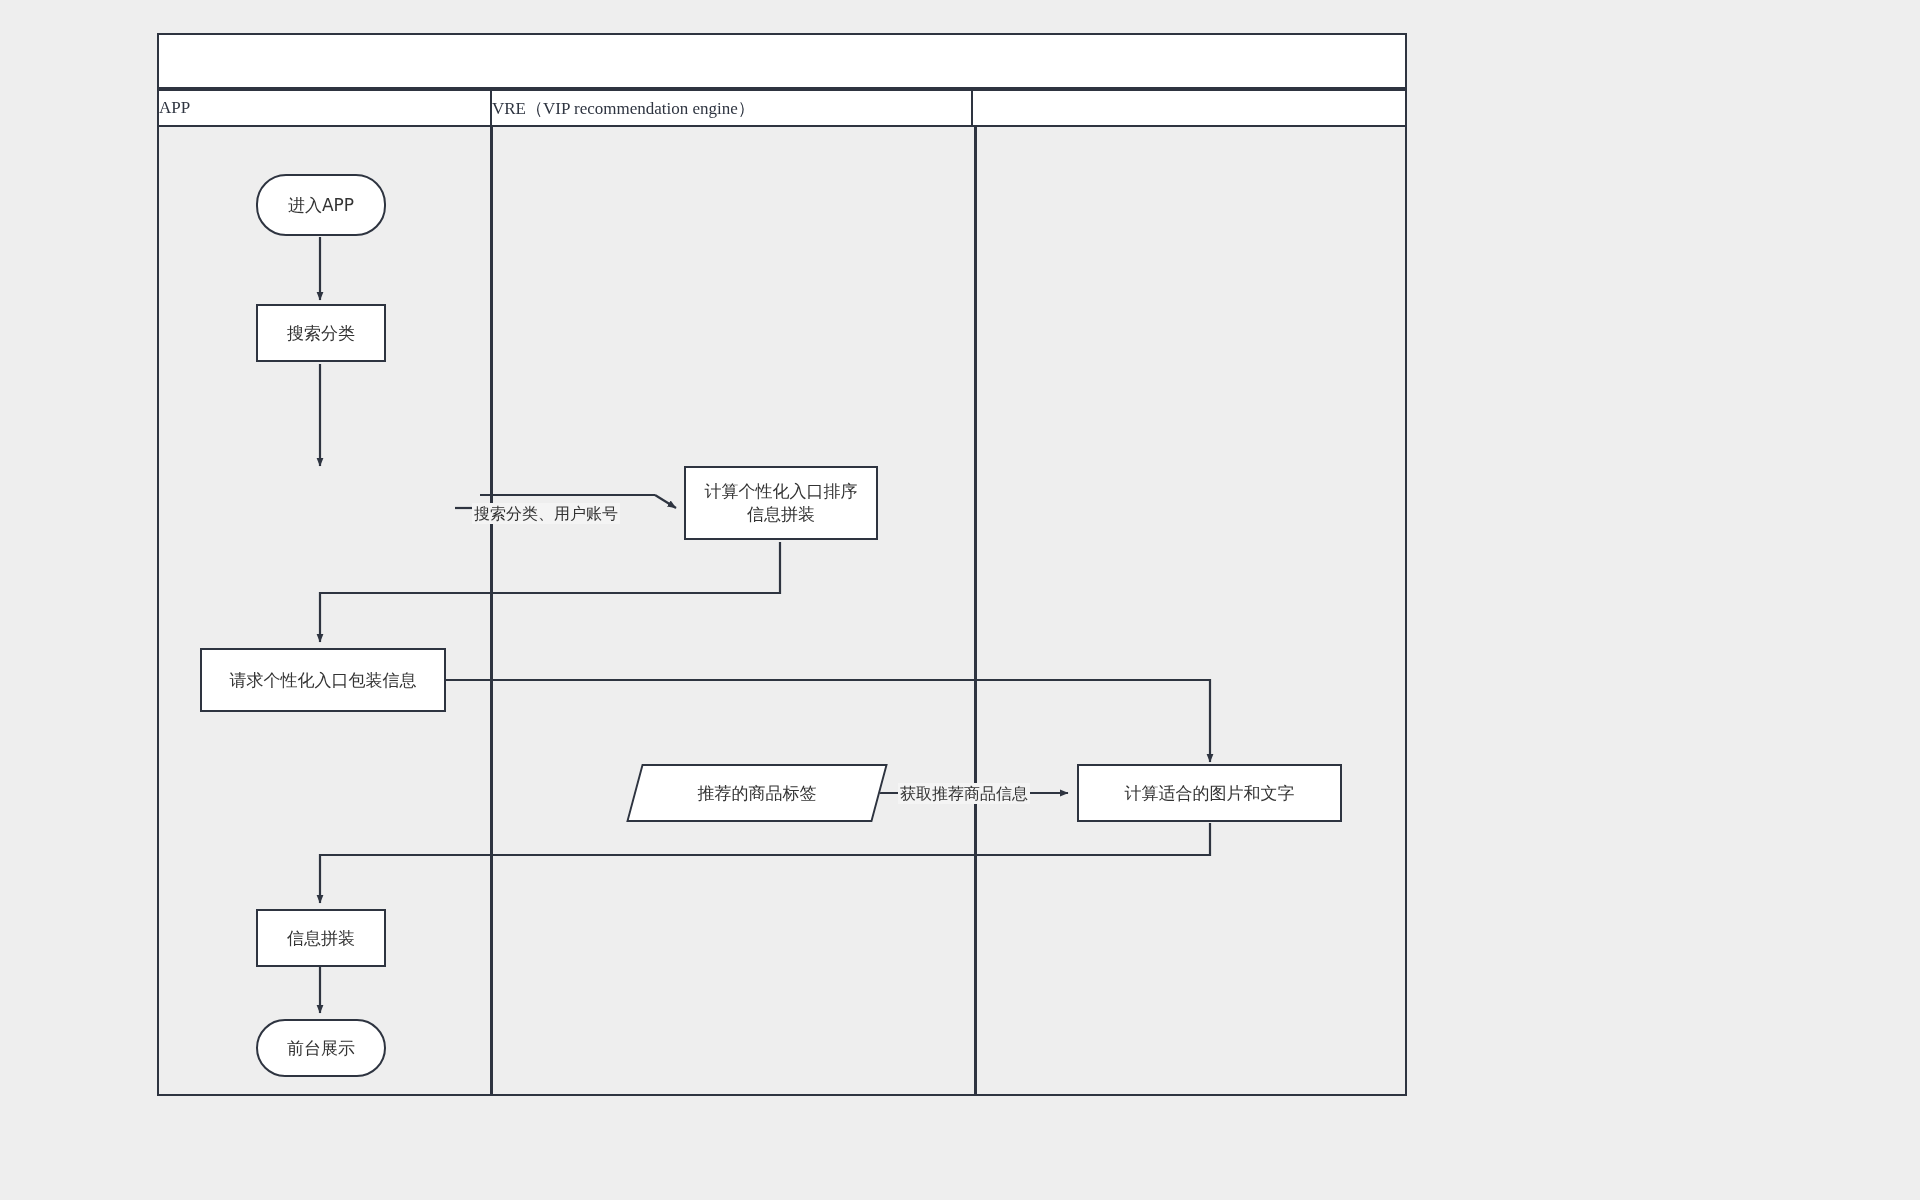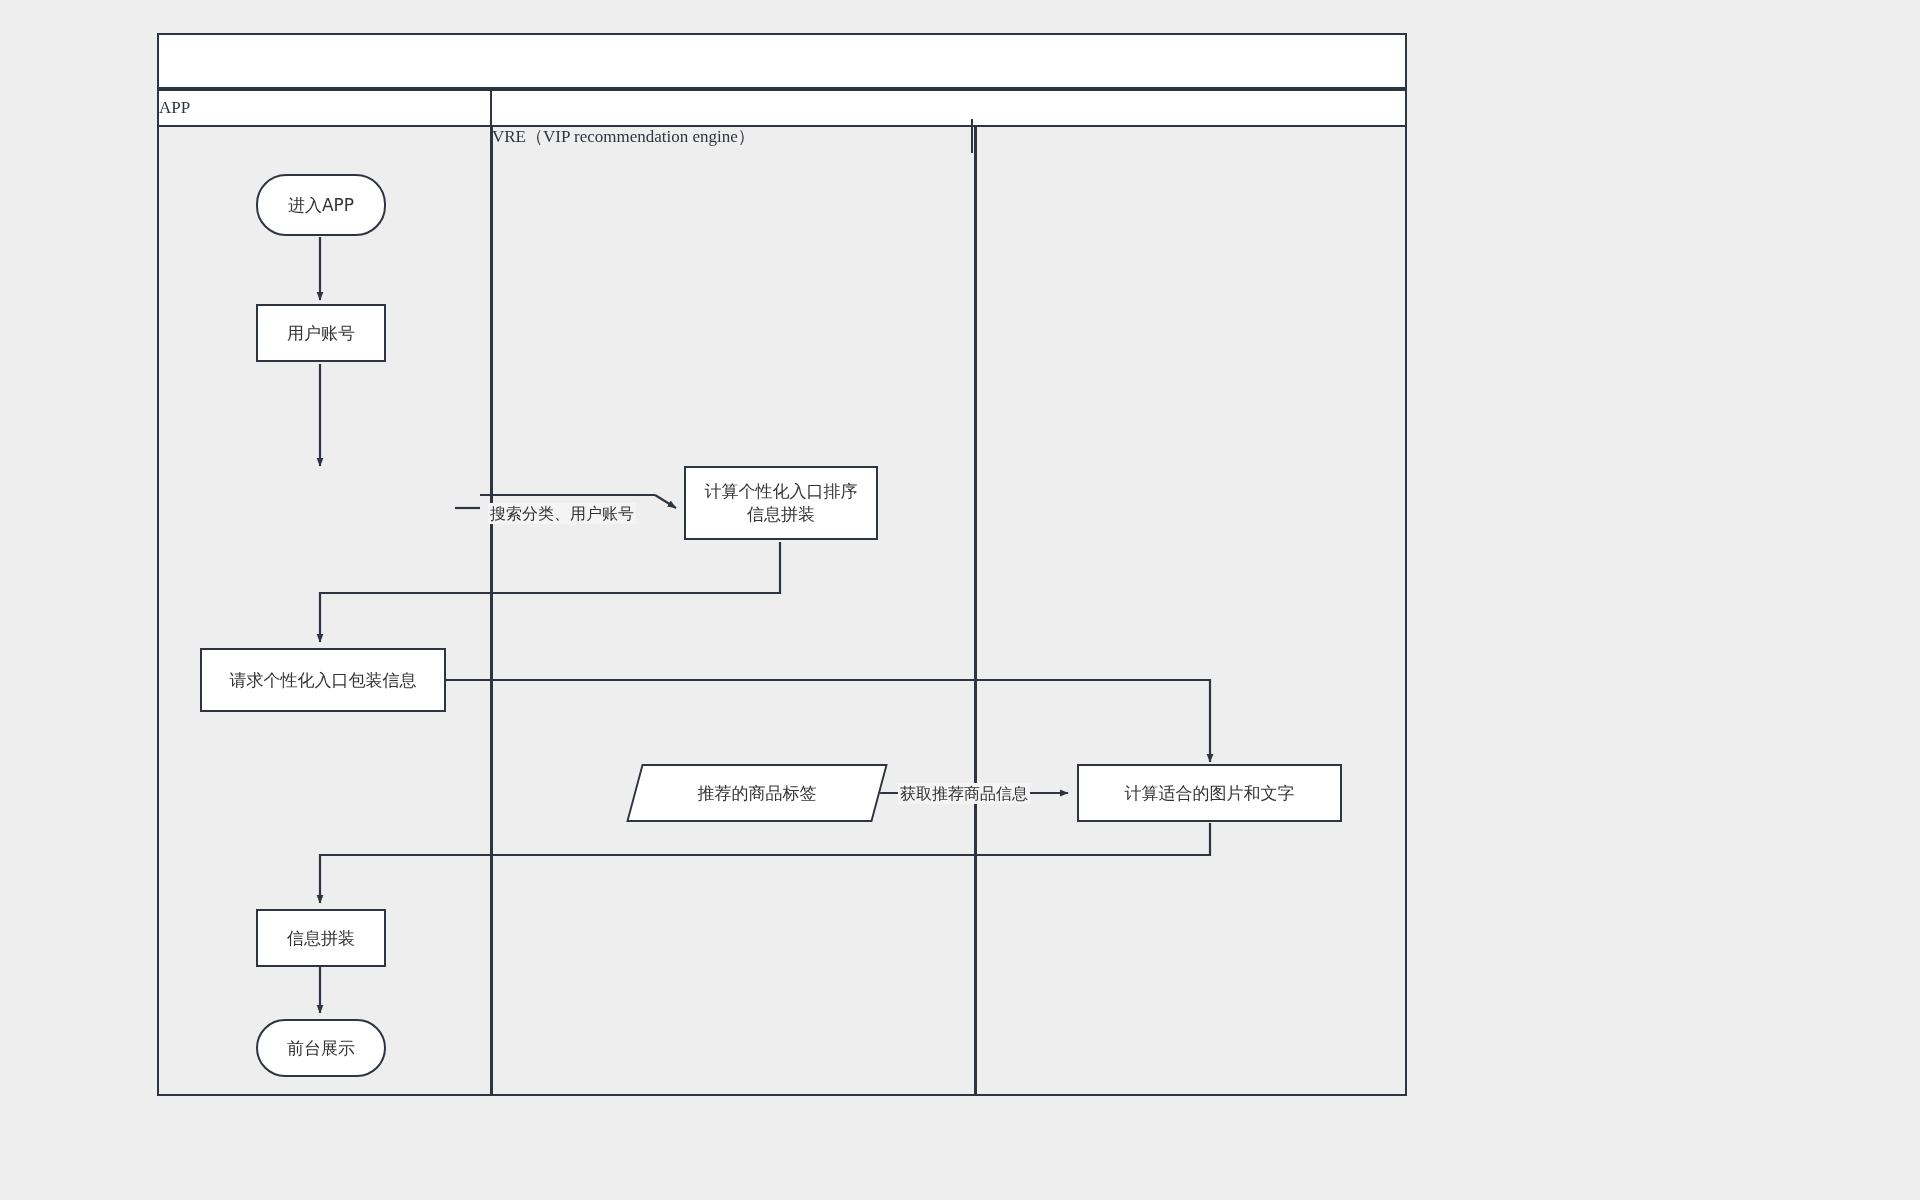--- a/index.html
+++ b/index.html
@@ -55,21 +55,21 @@
     display: flex;
     align-items: center;
     justify-content: flex-start;
     font-family: "Liberation Serif", serif;
     font-size: 17px;
     color: #2e3440;
     white-space: nowrap;
     box-sizing: border-box;
   }
   .header-cell.c1 { width: 333px; border-right: 2.5px solid #2e3440; }
-  .header-cell.c2 { width: 481px; border-right: 2.5px solid #2e3440; margin-top: 28px; }
+  .header-cell.c2 { width: 481px; border-right: 2.5px solid #2e3440; }
   .header-cell.c3 { width: 429px; }
 
   .lane-divider {
     position: absolute;
     width: 2.5px;
     background: #2e3440;
     top: 127px;
     height: 969px;
   }
   .lane-divider.d1 { left: 490px; }
@@ -179,21 +179,21 @@
 
       <path d="M320,967 L320,1013" marker-end="url(#arrow)"></path>
     </g>
   </svg>
 
   <div class="node terminator" style="left:256px; top:174px; width:130px; height:62px;">
     <span class="lbl">进入APP</span>
   </div>
 
   <div class="node process" style="left:256px; top:304px; width:130px; height:58px;">
-    <span class="lbl">用户账号</span>
+    <span class="lbl">搜索分类</span>
   </div>
 
 
   <div class="node process" style="left:684px; top:466px; width:194px; height:74px; flex-direction:column;">
     <span class="lbl">计算个性化入口排序</span>
     <span class="lbl">信息拼装</span>
   </div>
 
   <div class="node process" style="left:200px; top:648px; width:246px; height:64px;justify-content:center;">
     <span class="lbl">请求个性化入口包装信息</span>
@@ -209,21 +209,21 @@
   </div>
 
   <div class="node process" style="left:256px; top:909px; width:130px; height:58px;">
     <span class="lbl">信息拼装</span>
   </div>
 
   <div class="node terminator" style="left:256px; top:1019px; width:130px; height:58px;">
     <span class="lbl">前台展示</span>
   </div>
 
-  <div class="edge-label" style="left:488px; top:503px;">
+  <div class="edge-label" style="left:472px; top:503px;">
     <span>搜索分类、用户账号</span>
   </div>
 
   <div class="edge-label" style="left:898px; top:783px;">
     <span>获取推荐商品信息</span>
   </div>
 
 </div>
 
 </body></html>

